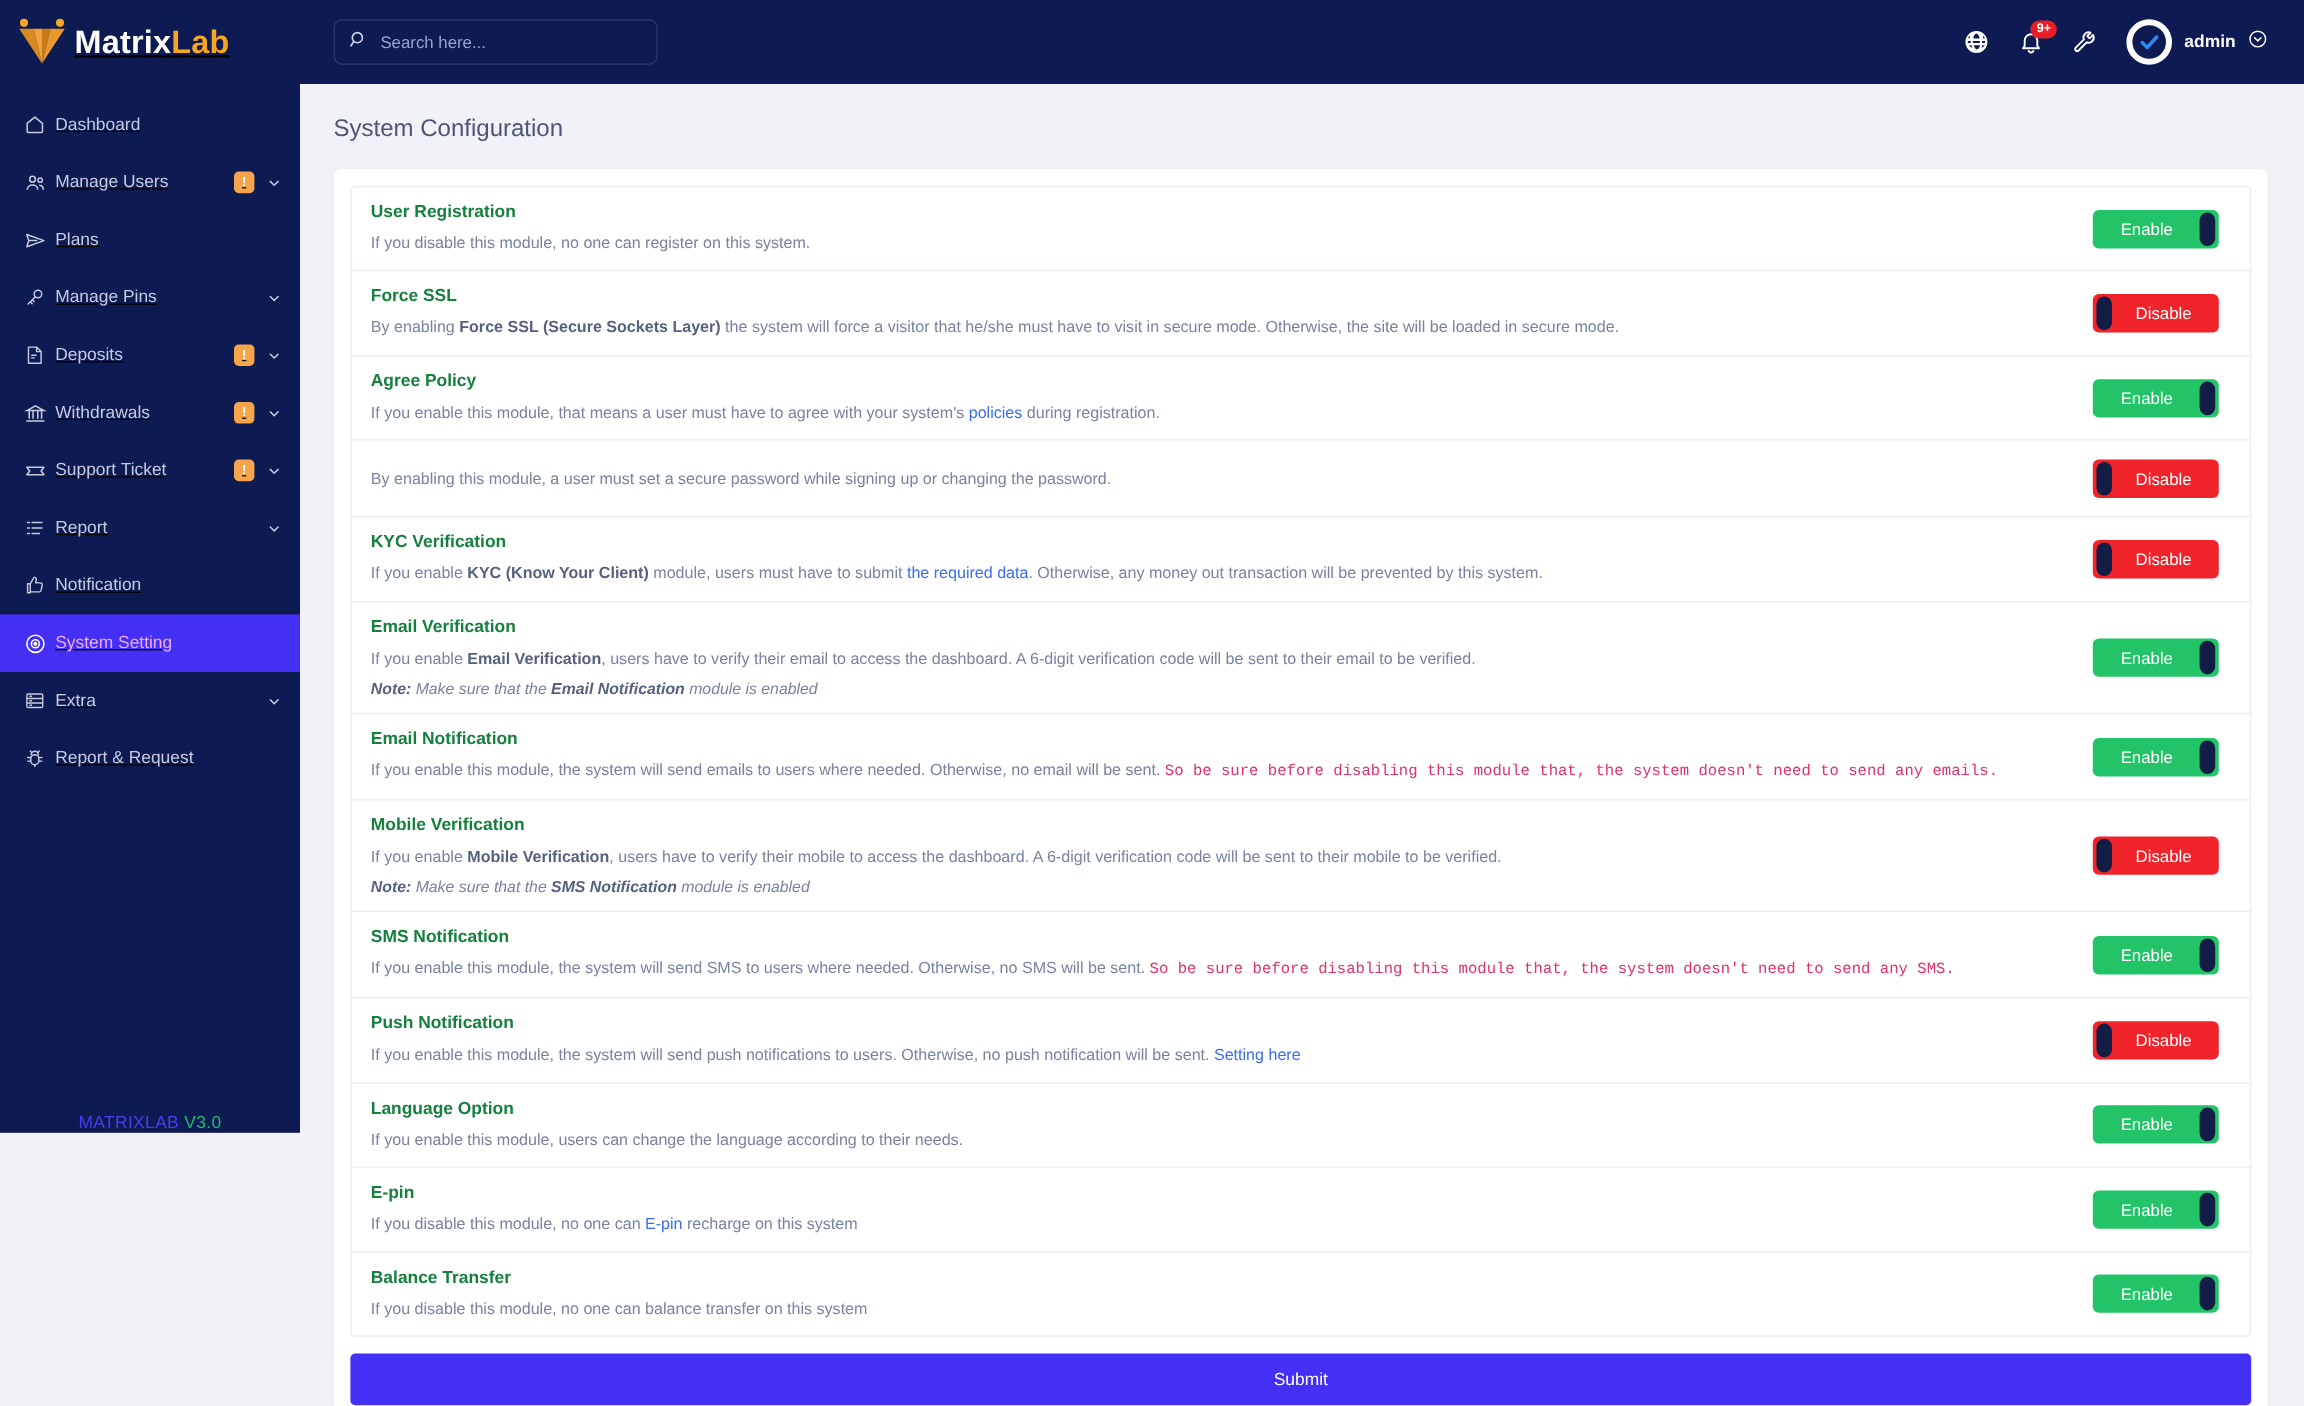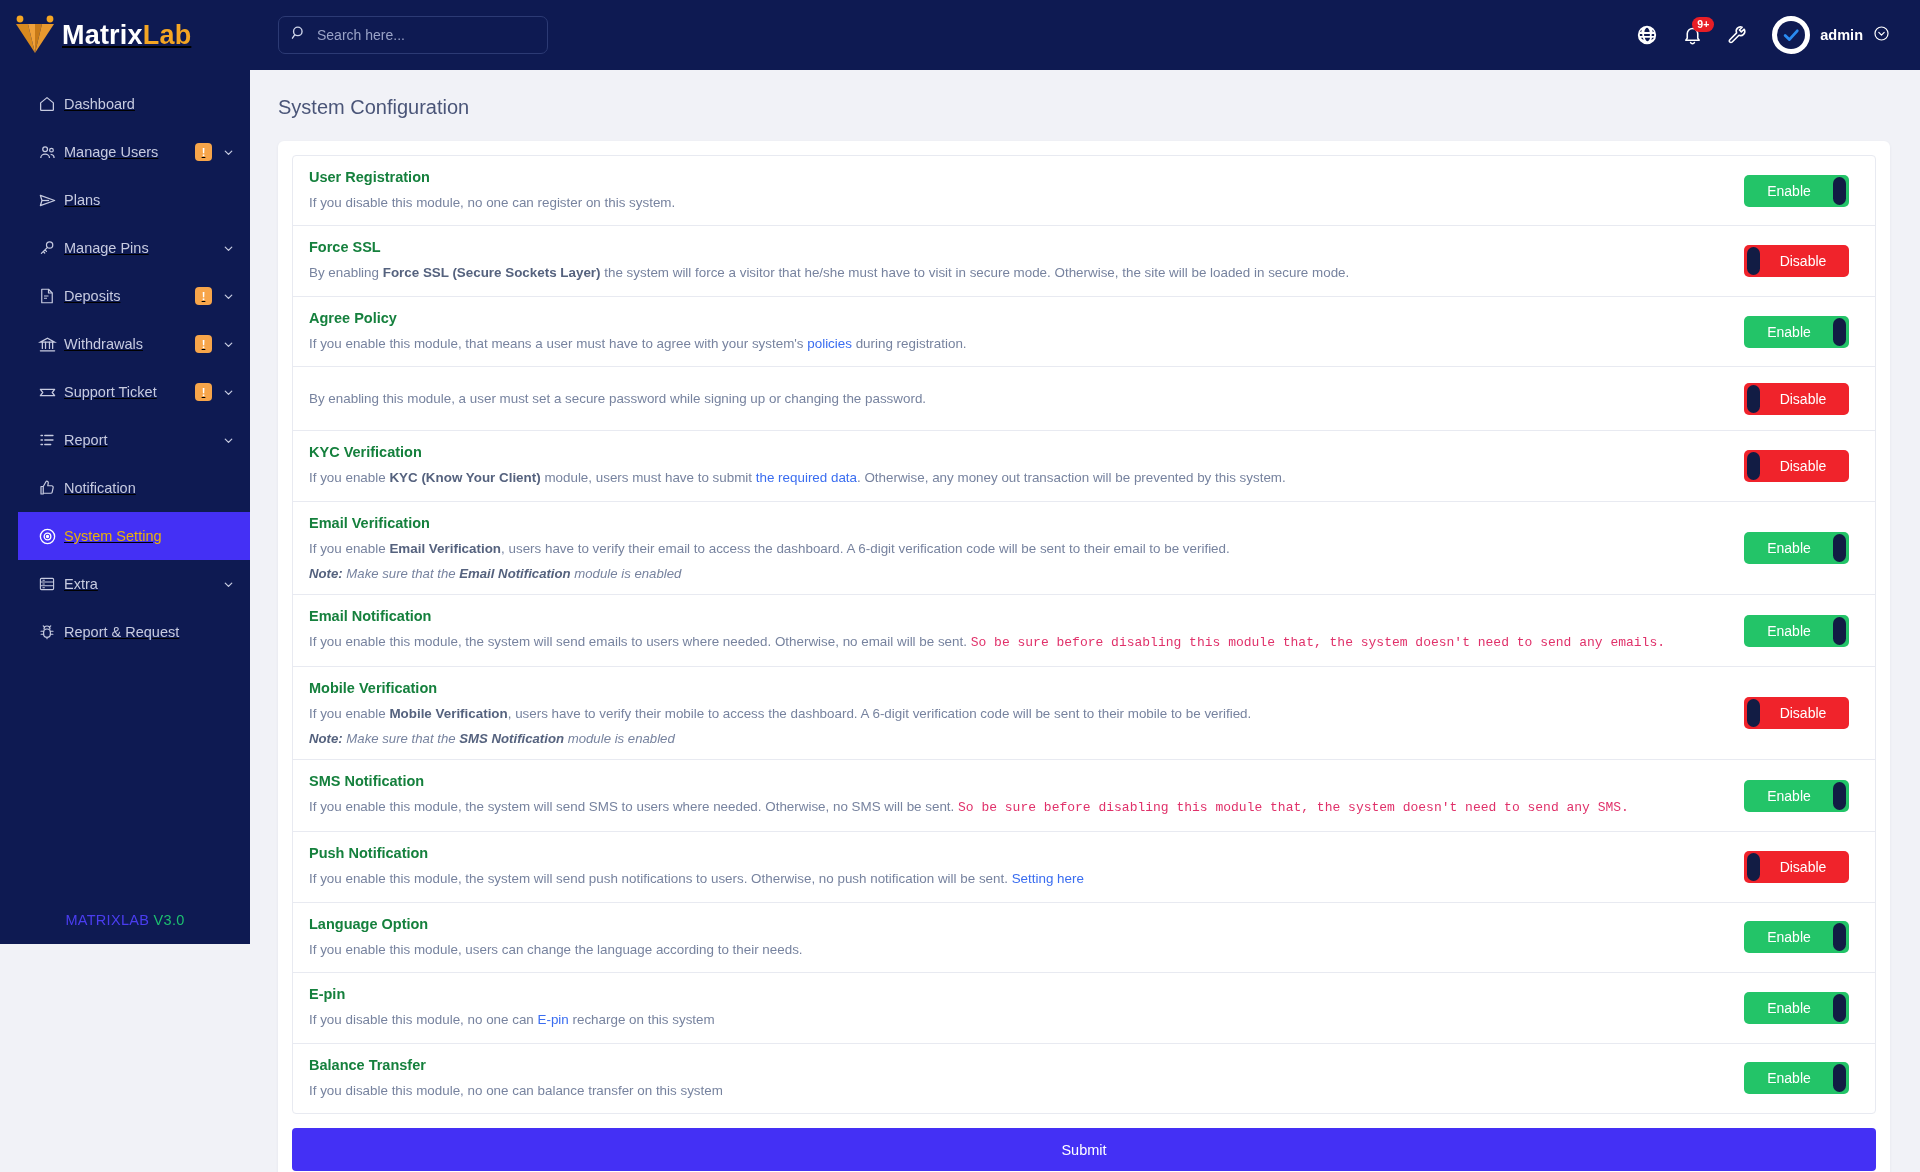--- a/index.html
+++ b/index.html
@@ -31,40 +31,40 @@
   .brand-mark { width: 46px; height: 44px; flex: 0 0 46px; position: relative; }
   .brand-text { font-size: 27px; font-weight: bold; letter-spacing: .2px; margin-left: 4px; }
   .brand-text .b1 { color: #ffffff; }
   .brand-text .b2 { color: #f5a623; }
 
   .nav { padding-top: 10px; flex: 1 1 auto; }
   .nav-item {
     display: flex; align-items: center;
     height: 48px; padding: 0 14px 0 20px;
     color: #c7cbe0; font-size: 14.5px;
-    cursor: pointer; position: relative; margin-left: 18px;
-  }
-  .nav-item.active { background: #4430f5; color: #eab308; }
+    cursor: pointer; position: relative;
+  }
+  .nav-item.active { background: #4430f5; color: #f0abfc; }
   .nav-icon {
     width: 26px; flex: 0 0 26px; display: flex; align-items: center; justify-content: flex-start;
     color: #c7cbe0;
   }
   .nav-item.active .nav-icon { color: #fff; }
   .nav-label { flex: 1 1 auto; white-space: nowrap; }
   .nav-badge {
     background: #f7a54a; color: #fff; font-size: 11px; font-weight: bold;
     border-radius: 4px; width: 17px; height: 18px;
     display: flex; align-items: center; justify-content: center;
     margin-right: 10px;
   }
   .nav-caret { width: 14px; flex: 0 0 14px; color: #c7cbe0; display: flex; align-items: center; }
   .nav-spacer { width: 14px; flex: 0 0 14px; }
 
   .sidebar-footer {
-    position: absolute; left: 0; right: 0; bottom: 16px;
+    position: absolute; left: 0; right: 0; bottom: 0;
     text-align: center; font-size: 14.5px; letter-spacing: .3px;
   }
   .sidebar-footer .fname { color: #4a3df0; }
   .sidebar-footer .fver  { color: #1cbf6f; }
 
   
   .main { flex: 1 1 auto; display: flex; flex-direction: column; min-width: 0; }
 
   .topbar {
     height: 70px; flex: 0 0 70px; background: #0e1a52;

